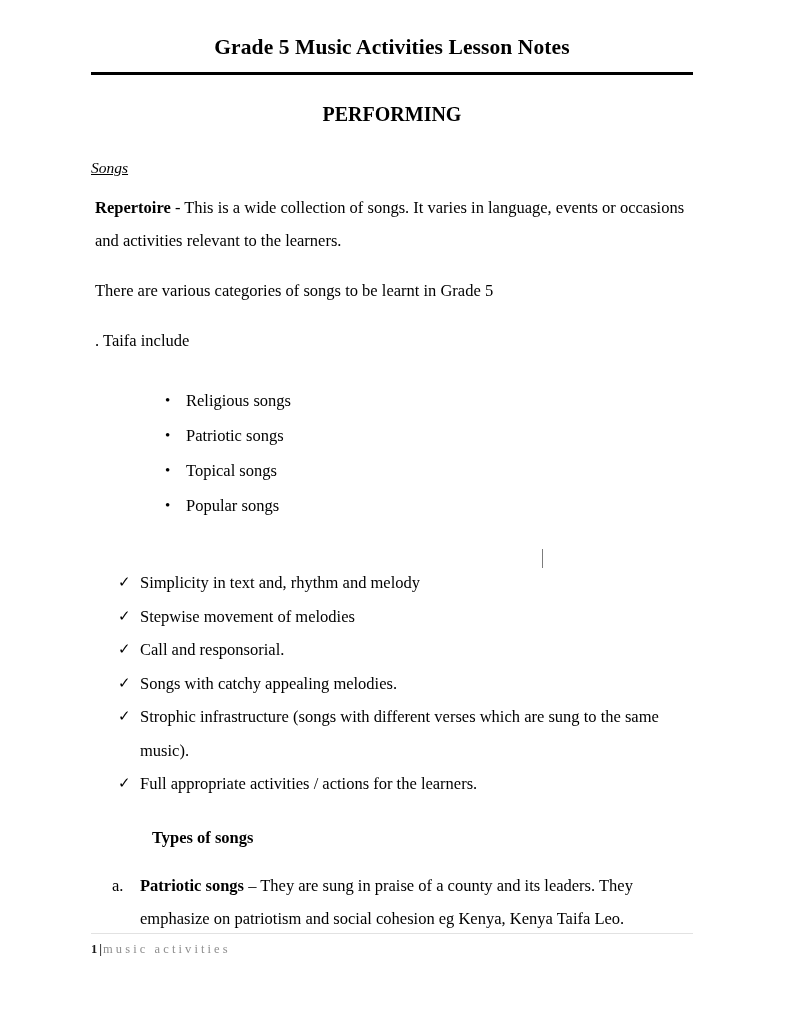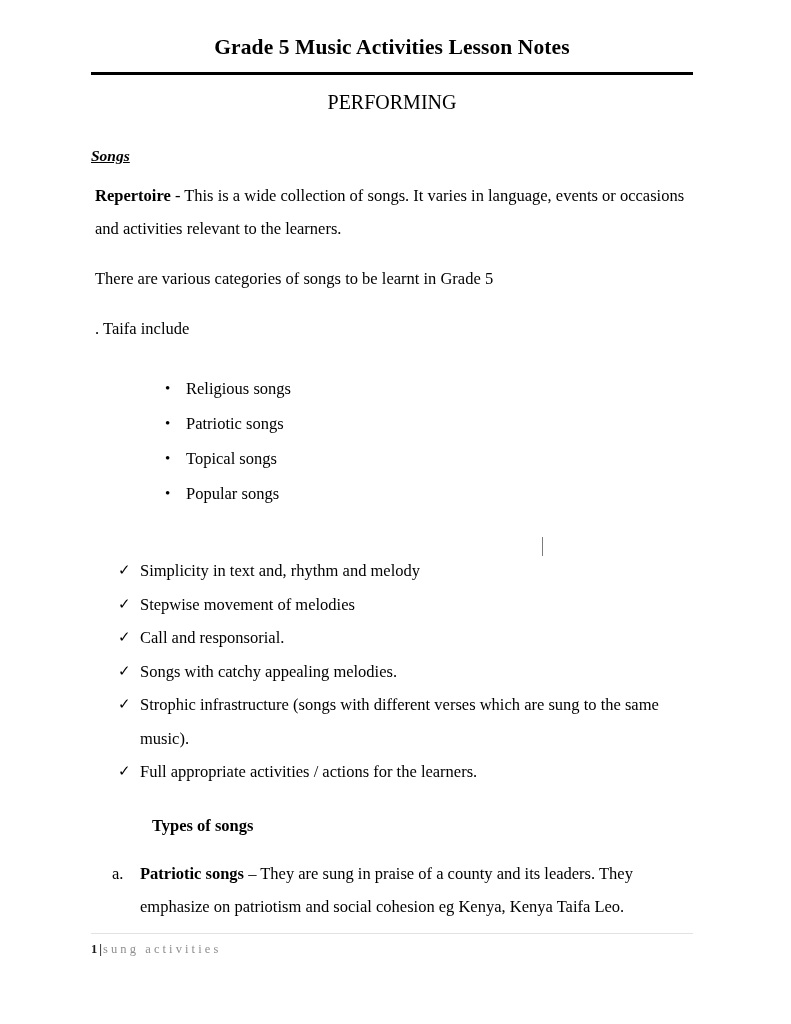--- a/index.html
+++ b/index.html
@@ -47,31 +47,31 @@
     height: 0;
     border: 0;
     border-top: 3px solid #000000;
     margin: 11px 0 0 0;
     width: 602px;
   }
 
   
   .section-heading {
     font-size: 20px;
-    font-weight: normal;
+    font-weight: bold;
     text-align: center;
     margin: 0;
-    padding-top: 15px;
+    padding-top: 27px;
     line-height: 1.25;
   }
 
   
   .sub-heading {
     font-size: 15.5px;
-    font-weight: bold;
+    font-weight: normal;
     font-style: italic;
     text-decoration: underline;
     margin: 0;
     padding-top: 31px;
     line-height: 1.3;
   }
 
   .para {
     font-size: 16.5px;
     line-height: 33px;
@@ -305,17 +305,17 @@
         <span class="marker">a.</span>
         <b>Patriotic songs</b><span> – They are sung in praise of a county and its leaders. They emphasize on patriotism and social cohesion eg Kenya, Kenya Taifa Leo.</span>
       </li>
     </ol>
 
   </div>
 
   <div class="footer">
     <div class="footer-rule"></div>
     <div class="footer-text">
-      <span class="page-num">1</span><span class="sep">|</span><span class="label">sung activities</span>
+      <span class="page-num">1</span><span class="sep">|</span><span class="label">music activities</span>
     </div>
   </div>
 
 </div>
 
 </body></html>

